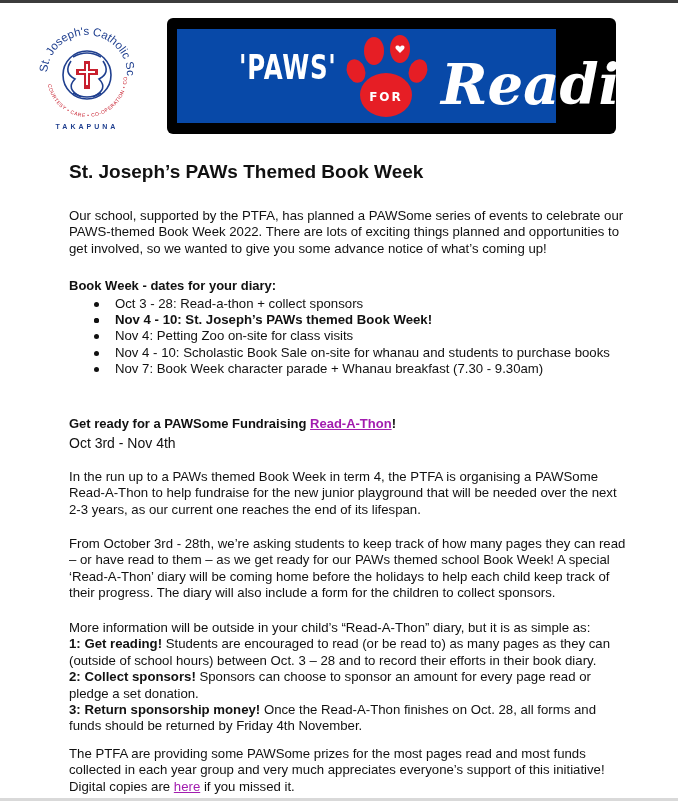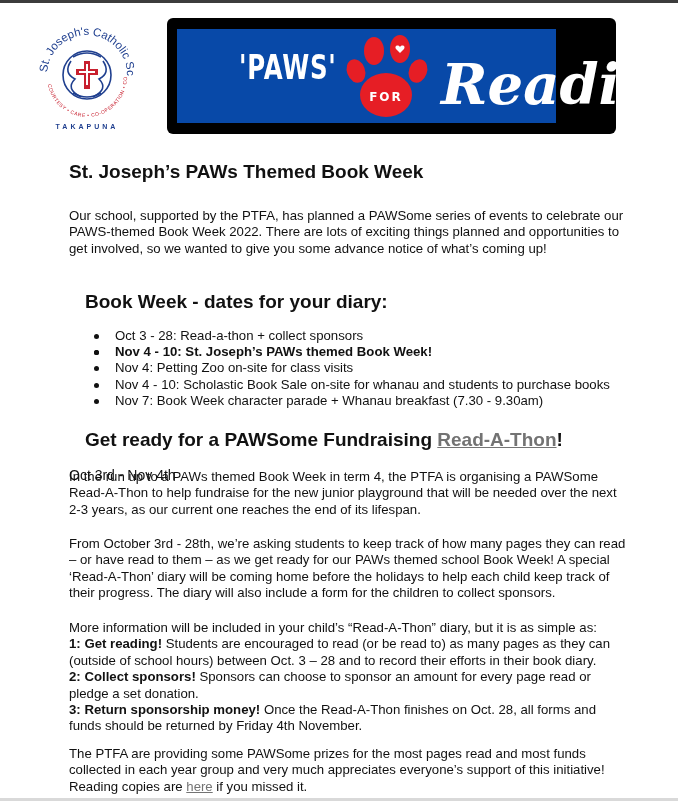--- a/index.html
+++ b/index.html
@@ -30,27 +30,27 @@
   }
   .paw { position: absolute; left: 165px; top: 4px; width: 90px; height: 88px; }
   .reading-text {
     position: absolute; left: 264px; top: 22px;
     font-family: "DejaVu Serif", serif; font-style: italic; font-weight: bold;
     color: #fff; font-size: 56px;
   }
   .h1 { position: absolute; left: 69px; top: 161px; font-size: 19px; font-weight: bold; margin: 0; white-space: nowrap; }
   p, .para { font-size: 13.2px; line-height: 16.4px; margin: 0; }
   .block { position: absolute; left: 69px; width: 560px; }
-  .h2 { font-size: 19px; font-weight: bold; margin: 16px; line-height: 20px; white-space: nowrap; }
+  .h2 { font-size: 13px; font-weight: bold; margin: 0; line-height: 20px; white-space: nowrap; }
   .sub { font-size: 14px; font-weight: normal; margin: 0; line-height: 18px; }
   ul.dates { list-style: none; padding: 0; margin: 0; }
   ul.dates li { position: relative; padding-left: 46px; font-size: 13.2px; line-height: 16.2px; }
   ul.dates li .dot { position: absolute; left: 25px; top: 6px; width: 5px; height: 5px; border-radius: 50%; background: #111; }
   ul.dates li.bold { font-weight: bold; }
-  a.link { color: #737373; text-decoration: underline; }
+  a.link { color: #a21caf; text-decoration: underline; }
   b { font-weight: bold; }
 </style>
 </head>
 <body>
 
 <div class="topbar"></div>
 
 <div class="header">
 
   <div class="logo">
@@ -122,24 +122,24 @@
 
 <div class="block" style="top:469px;">
   <p>In the run up to a PAWs themed Book Week in term 4, the PTFA is organising a PAWSome Read-A-Thon to help fundraise for the new junior playground that will be needed over the next 2-3 years, as our current one reaches the end of its lifespan.</p>
 </div>
 
 <div class="block" style="top:536px;">
   <p>From October 3rd - 28th, we’re asking students to keep track of how many pages they can read – or have read to them – as we get ready for our PAWs themed school Book Week! A special ‘Read-A-Thon’ diary will be coming home before the holidays to help each child keep track of their progress. The diary will also include a form for the children to collect sponsors.</p>
 </div>
 
 <div class="block" style="top:620px;">
-  <p>More information will be included in your child’s “Read-A-Thon” diary, but it is as simple as:</p>
+  <p>More information will be outside in your child’s “Read-A-Thon” diary, but it is as simple as:</p>
   <p><b>1: Get reading!</b><span> Students are encouraged to read (or be read to) as many pages as they can (outside of school hours) between Oct. 3 – 28 and to record their efforts in their book diary.</span></p>
   <p><b>2: Collect sponsors!</b><span> Sponsors can choose to sponsor an amount for every page read or pledge a set donation.</span></p>
   <p><b>3: Return sponsorship money!</b><span> Once the Read-A-Thon finishes on Oct. 28, all forms and funds should be returned by Friday 4th November.</span></p>
 </div>
 
 <div class="block" style="top:746px;">
   <p>The PTFA are providing some PAWSome prizes for the most pages read and most funds collected in each year group and very much appreciates everyone’s support of this initiative!</p>
-  <p><span>Reading copies are </span><a class="link">here</a><span> if you missed it.</span></p>
+  <p><span>Digital copies are </span><a class="link">here</a><span> if you missed it.</span></p>
 </div>
 
 <div class="bottom-rule"></div>
 
 </body></html>

